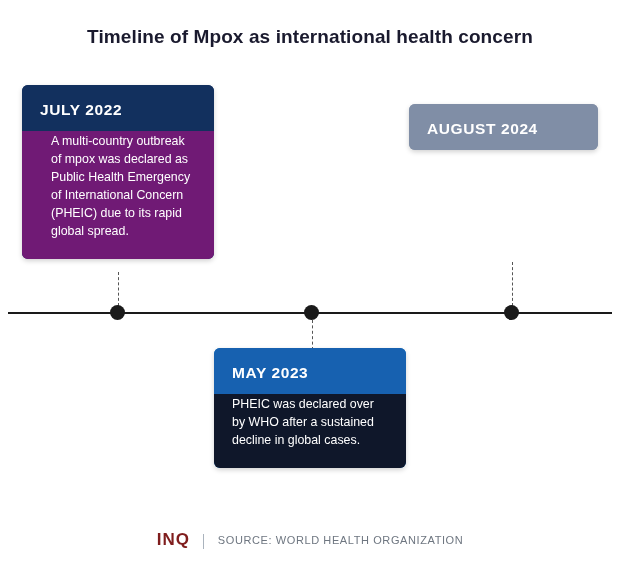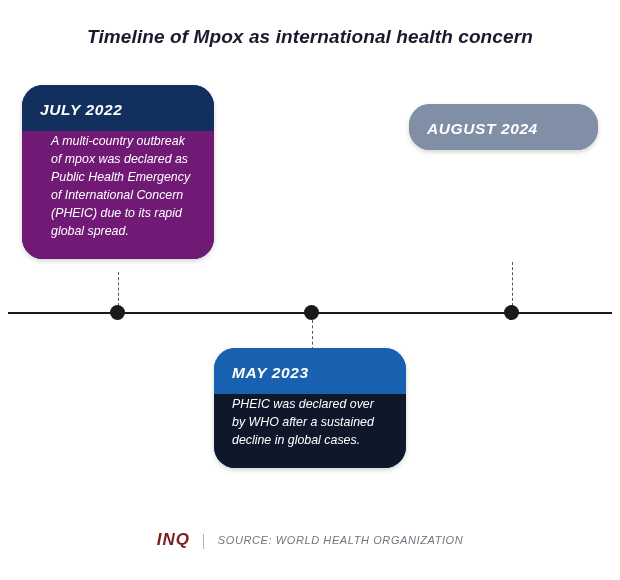--- a/index.html
+++ b/index.html
@@ -10,21 +10,20 @@
     width: 620px;
     height: 580px;
     background: #ffffff;
     font-family: "Liberation Sans", sans-serif;
     overflow: hidden;
   }
   #root {
     position: relative;
     width: 620px;
     height: 445px;
-    font-style: italic;
   }
   .title {
     position: absolute;
     top: 26px;
     left: 0;
     width: 620px;
     text-align: center;
     font-size: 19px;
     font-weight: bold;
     color: #1a1a2e;
@@ -50,21 +49,21 @@
   }
   .connector {
     position: absolute;
     width: 0;
     border-left: 1px dashed #555;
   }
 
   
   .card {
     position: absolute;
-    border-radius: 21px;
+    border-radius: 6px;
     overflow: hidden;
     box-shadow: 0 2px 5px rgba(0,0,0,0.18);
     box-sizing: border-box;
   }
   .card-head {
     padding: 16px 18px 12px 18px;
     font-size: 15.5px;
     font-weight: bold;
     letter-spacing: 0.6px;
     color: #ffffff;

